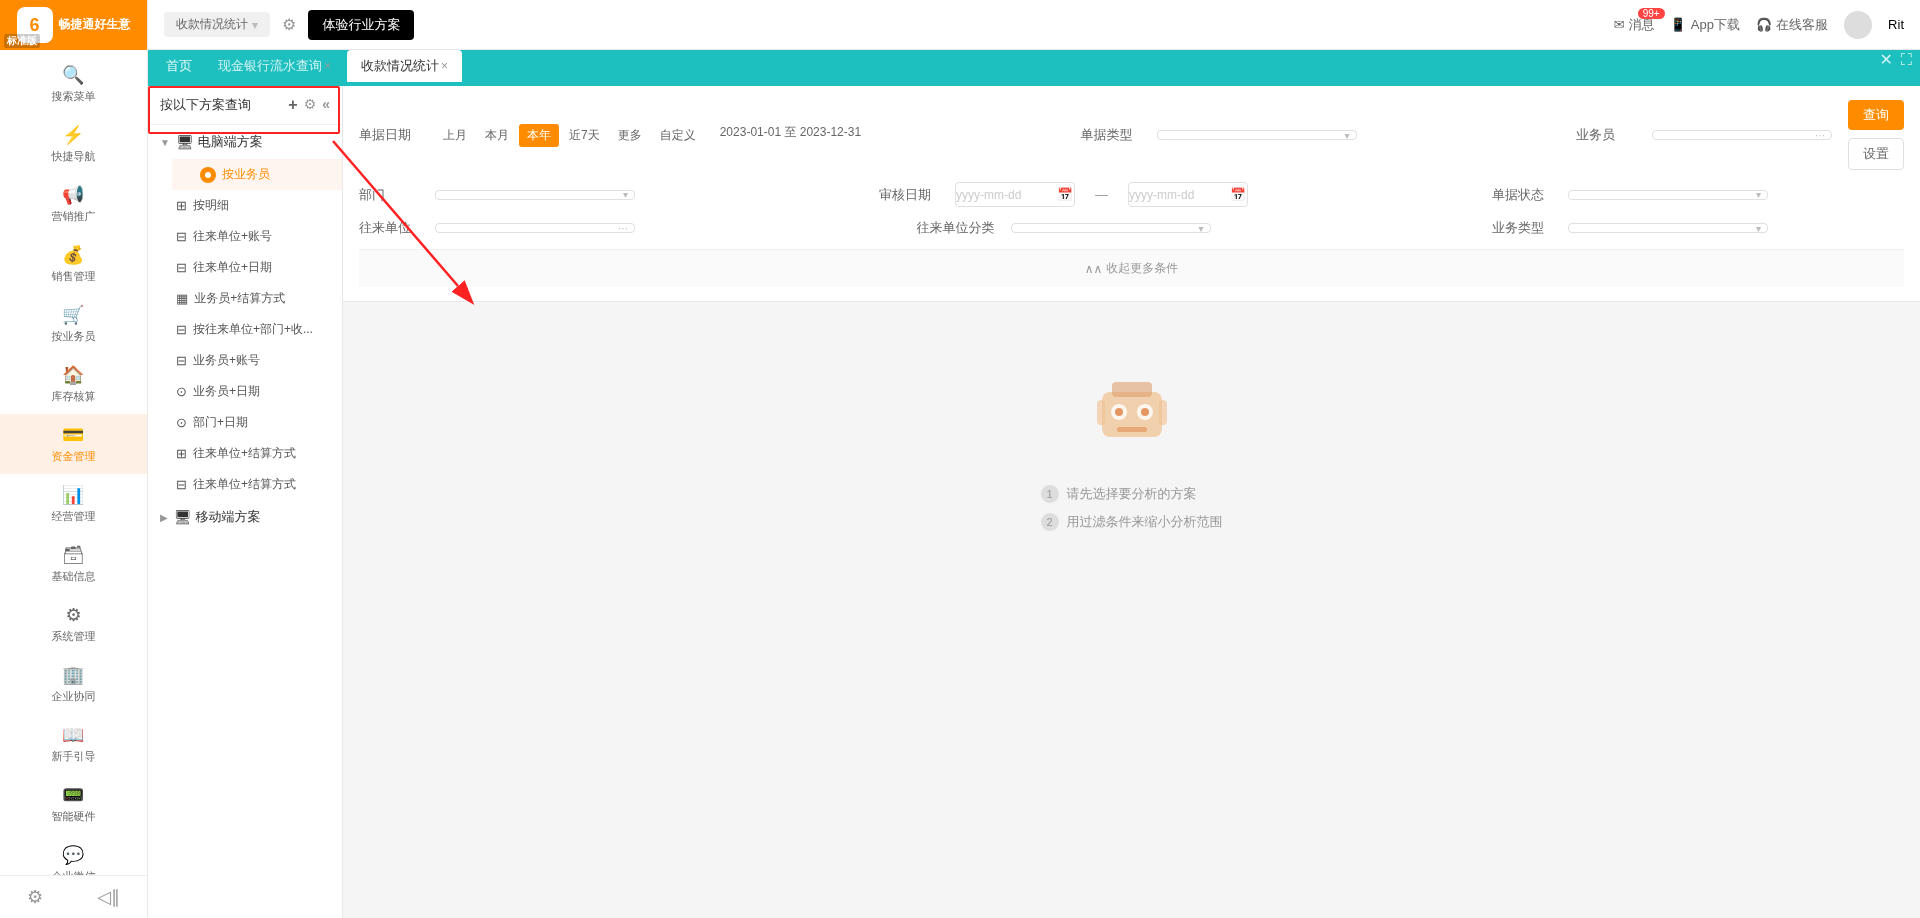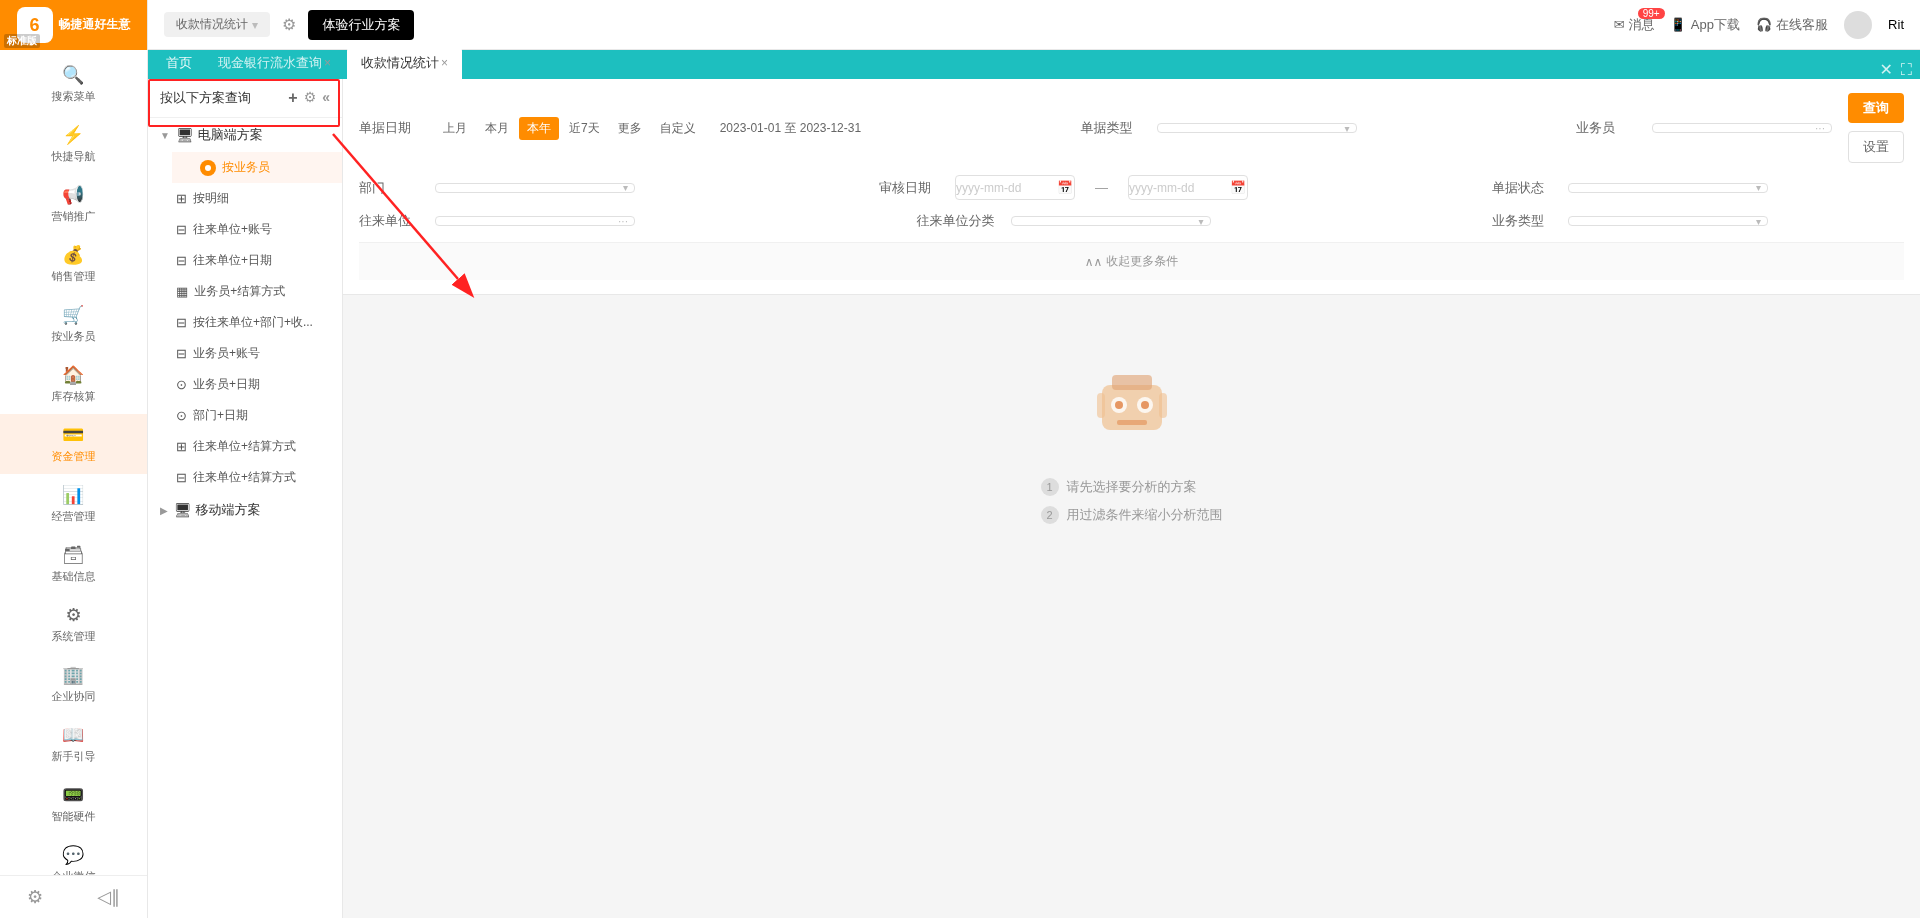--- a/index.html
+++ b/index.html
@@ -29,21 +29,21 @@
     .top-header-left { display: flex; align-items: center; gap: 12px; }
     .breadcrumb-area { background: #f0f0f0; border-radius: 4px; padding: 4px 12px; font-size: 12px; color: #666; display: flex; align-items: center; gap: 4px; }
     .header-settings { color: #999; font-size: 16px; cursor: pointer; }
     .trial-btn { background: #000000; color: #fff; border: none; border-radius: 4px; padding: 6px 14px; font-size: 13px; cursor: pointer; }
     .top-header-right { display: flex; align-items: center; gap: 16px; }
     .header-action { display: flex; align-items: center; gap: 4px; color: #666; font-size: 13px; cursor: pointer; position: relative; }
     .badge { background: #ff4444; color: #fff; border-radius: 10px; padding: 0 5px; font-size: 10px; position: absolute; top: -8px; right: -10px; }
     .user-avatar { width: 28px; height: 28px; background: #ddd; border-radius: 50%; }
 
     
-    .tab-bar { height: 29px; background: #1dbfbf; display: flex; align-items: flex-end; padding: 0 8px; gap: 2px; position: relative; }
+    .tab-bar { height: 36px; background: #1dbfbf; display: flex; align-items: flex-start; padding: 0 8px; gap: 2px; position: relative; }
     .tab-item { display: flex; align-items: center; padding: 0 14px; height: 32px; border-radius: 4px 4px 0 0; font-size: 13px; cursor: pointer; color: rgba(255,255,255,0.8); gap: 2px; }
     .tab-item.active { background: #fff; color: #333; }
     .tab-item .tab-close { font-size: 12px; color: #999; cursor: pointer; }
     .tab-home { color: rgba(255,255,255,0.9); padding: 0 10px; height: 32px; display: flex; align-items: center; cursor: pointer; font-size: 13px; }
     .tab-bar-right { margin-left: auto; display: flex; align-items: center; gap: 8px; }
     .tab-bar-right .icon-btn { color: rgba(255,255,255,0.8); font-size: 16px; cursor: pointer; background: none; border: none; }
     .page-header { background: #fff; padding: 12px 16px; display: flex; align-items: center; justify-content: space-between; border-bottom: 1px solid #e8e8e8; }
     .page-title { font-size: 18px; font-weight: bold; color: #333; border: 2px solid #ff4444; padding: 2px 6px; border-radius: 2px; }
     .page-header-actions { display: flex; gap: 10px; }
     .action-btn { display: flex; align-items: center; gap: 4px; color: #ff8c00; cursor: pointer; font-size: 13px; background: none; border: none; }
@@ -67,31 +67,31 @@
     .scheme-item .item-icon { font-size: 13px; }
     .scheme-item.active .item-dot { width: 16px; height: 16px; background: #ff8c00; border-radius: 50%; display: flex; align-items: center; justify-content: center; }
     .item-dot-inner { width: 6px; height: 6px; background: #fff; border-radius: 50%; }
 
     
     .right-panel { flex: 1; display: flex; flex-direction: column; overflow: hidden; }
     .filter-area { background: #fff; padding: 14px 16px; border-bottom: 1px solid #e8e8e8; }
     .filter-row { display: flex; align-items: center; margin-bottom: 12px; gap: 16px; }
     .filter-row:last-child { margin-bottom: 0; }
     .filter-label { color: #666; font-size: 13px; min-width: 60px; flex-shrink: 0; }
-    .filter-control { display: flex; align-items: center; gap: 4px; }
+    .filter-control { display: flex; align-items: flex-start; gap: 4px; }
     .date-tabs { display: flex; gap: 2px; }
     .date-tab { padding: 3px 8px; font-size: 12px; color: #666; cursor: pointer; border-radius: 3px; }
     .date-tab.active { background: #ff8c00; color: #fff; border-radius: 3px; }
     .date-range { font-size: 12px; color: #666; margin-left: 12px; }
     .select-control { border: 1px solid #e0e0e0; border-radius: 4px; padding: 4px 24px 4px 8px; font-size: 12px; color: #333; min-width: 120px; cursor: pointer; display: flex; align-items: center; justify-content: space-between; position: relative; }
     .select-control .caret { color: #bbb; font-size: 10px; position: absolute; right: 6px; }
     .date-picker { border: 1px solid #e0e0e0; border-radius: 4px; padding: 4px 0; font-size: 12px; color: #ccc; width: 120px; display: flex; align-items: center; justify-content: space-between; }
     .date-separator { color: #999; margin: 0 4px; }
     .calendar-icon { color: #bbb; font-size: 13px; }
-    .query-btn { background: #ff8c00; color: #fff; border: none; border-radius: 4px; padding: 6px 8px; font-size: 13px; cursor: pointer; font-weight: bold; }
+    .query-btn { background: #ff8c00; color: #fff; border: none; border-radius: 4px; padding: 6px 8px; font-size: 13px; cursor: pointer; }
     .settings-btn { background: #fff; color: #666; border: 1px solid #e0e0e0; border-radius: 4px; padding: 6px 14px; font-size: 13px; cursor: pointer; margin-top: 4px; }
     .btn-group { display: flex; flex-direction: column; gap: 4px; margin-left: auto; }
     .collapse-btn { display: flex; align-items: center; justify-content: center; padding: 10px; color: #999; cursor: pointer; font-size: 12px; gap: 4px; border-top: 1px solid #f0f0f0; background: #fafafa; }
 
     
     .empty-state { flex: 1; display: flex; flex-direction: column; align-items: center; justify-content: flex-start; padding-top: 60px; background: #fff; margin: 0; }
     .empty-icon-wrap { margin-bottom: 20px; }
     .empty-steps { text-align: left; }
     .empty-step { display: flex; align-items: flex-start; gap: 8px; margin-bottom: 10px; color: #999; font-size: 13px; }
     .step-num { width: 18px; height: 18px; background: #ddd; border-radius: 50%; display: flex; align-items: center; justify-content: center; font-size: 11px; color: #999; flex-shrink: 0; }

